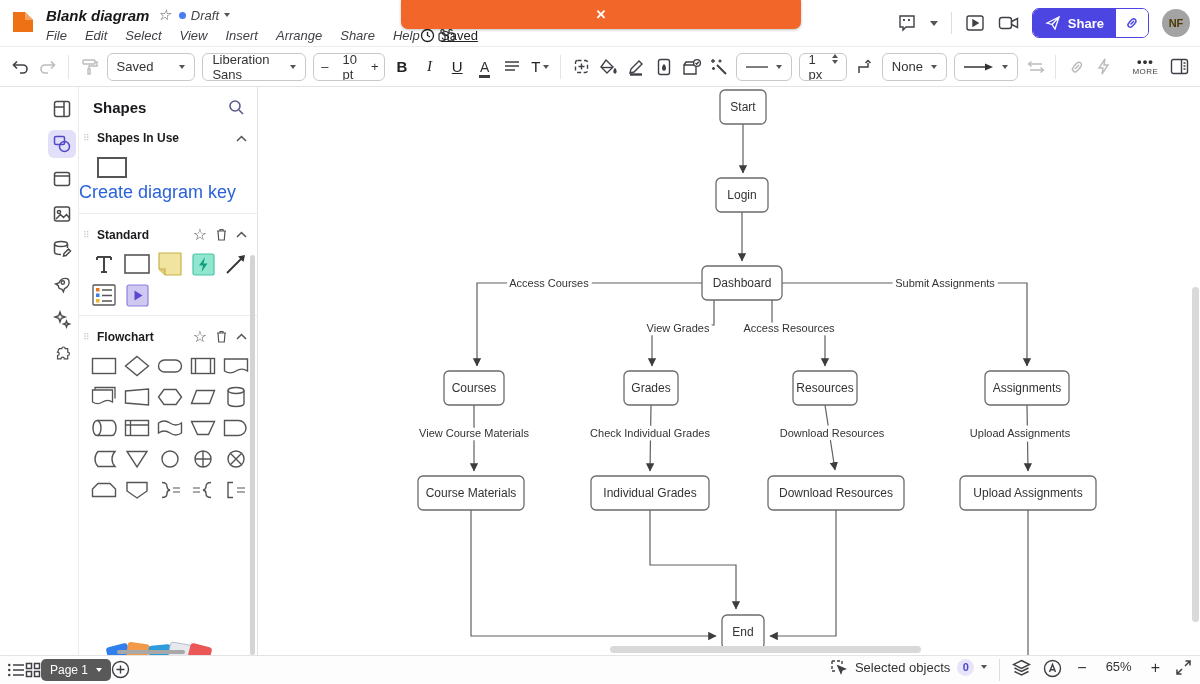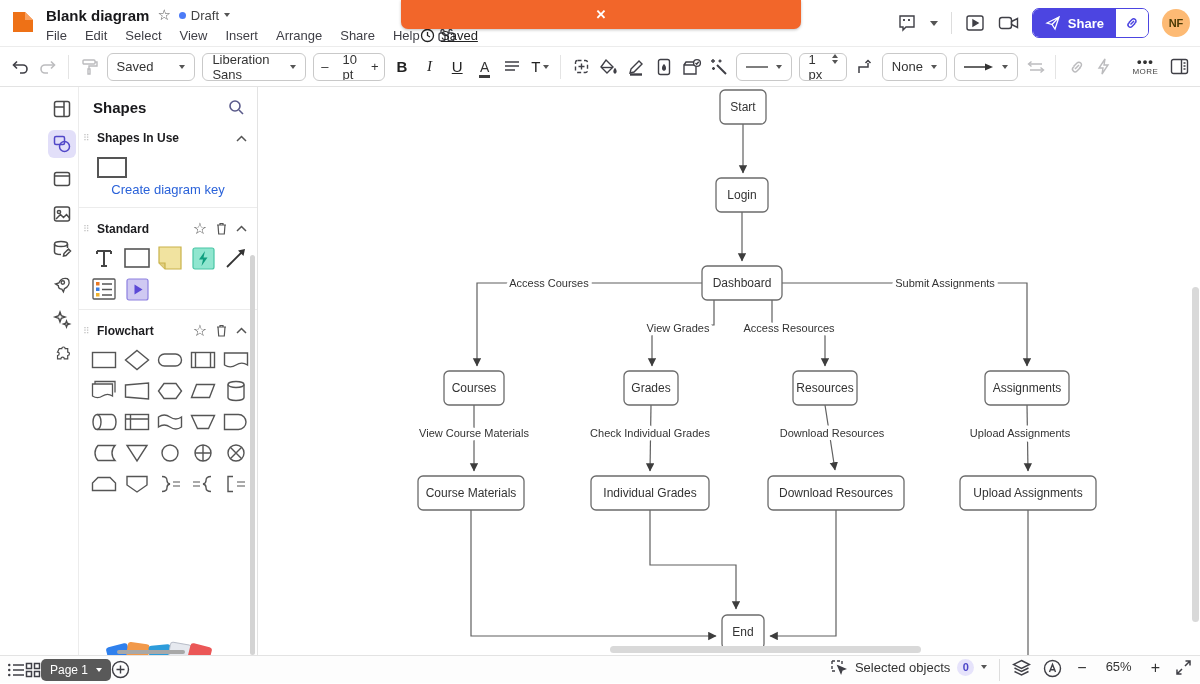--- a/index.html
+++ b/index.html
@@ -7,41 +7,41 @@
     font-family:"Liberation Sans", sans-serif; color:#333; }
   svg { display:block; }
   .ic { display:inline-flex; align-items:center; justify-content:center; }
   .caret { width:0; height:0; border-left:4px solid transparent; border-right:4px solid transparent; border-top:5px solid #555; display:inline-block; }
   .caret.sm { border-left-width:3.5px; border-right-width:3.5px; border-top-width:4.5px; }
   .dim { opacity:.35; }
 
   
   .topbar { position:relative; height:46px; background:#fff; }
   .logo { position:absolute; left:10px; top:9px; }
-  .titleblock { position:absolute; left:46px; top:4px; }
+  .titleblock { position:absolute; left:46px; top:4px;font-style:italic; }
   .title-row { display:flex; align-items:center; gap:8px; height:22px; }
   .doc-title { font-weight:bold; font-size:15px; color:#18181b; }
   .star { font-size:15px; color:#555; }
   .draft { display:flex; align-items:center; gap:5px; font-size:13px; color:#444; }
   .draft .dot { width:7px; height:7px; border-radius:50%; background:#4c7bf7; }
   .menus { display:flex; align-items:center; gap:18px; margin-top:2px; font-size:13px; color:#3f3f46; }
   .menus span { cursor:default; }
   .saved { position:absolute; left:420px; top:28px; display:flex; align-items:center; gap:6px; font-size:13px; color:#222; }
   .saved u { text-decoration:underline; }
   .banner { position:absolute; left:401px; top:0; width:400px; height:29px; background:#f2662a;
     border-radius:0 0 7px 7px; display:flex; align-items:center; justify-content:center; gap:14px;
     color:#fff; font-size:12px; box-shadow:0 1px 3px rgba(0,0,0,.25); }
   .banner a { color:#fff; text-decoration:underline; }
   .banner .x { font-size:13px; font-weight:bold; cursor:pointer; }
   .topbar-right { position:absolute; right:10px; top:8px; display:flex; align-items:center; gap:13px; height:30px; }
   .vdiv { width:1px; height:22px; background:#ddd; }
   .share-btn { display:flex; align-items:stretch; height:30px; border:1px solid #4c45e1; border-radius:7px; overflow:hidden; cursor:pointer; }
   .share-main { background:#4c45e1; color:#fff; display:flex; align-items:center; gap:7px; padding:0 12px; font-size:13px; font-weight:bold; }
   .share-link { background:#fff; display:flex; align-items:center; padding:0 8px; }
-  .avatar { width:28px; height:28px; border-radius:50%; background:#fdba74; color:#4a3a05;
+  .avatar { width:28px; height:28px; border-radius:50%; background:#a3a3a3; color:#4a3a05;
     display:flex; align-items:center; justify-content:center; font-size:11px; font-weight:bold; }
 
   
   .toolbar { height:41px; border-top:1px solid #ececec; border-bottom:1px solid #e3e3e3;
     display:flex; align-items:center; padding:0 10px; gap:7px; }
   .tbtn { width:26px; height:26px; border-radius:4px; display:flex; align-items:center; justify-content:center; cursor:pointer; }
   .tb-divider { width:1px; height:24px; background:#e4e4e4; margin:0 3px; }
   .dropdown { height:28px; border:1px solid #c9c9c9; border-radius:6px; display:flex; align-items:center;
     gap:8px; padding:0 9px; font-size:13px; color:#333; cursor:pointer; background:#fff; }
   .stepper { height:28px; border:1px solid #c9c9c9; border-radius:6px; display:flex; align-items:center; overflow:hidden; background:#fff; }
@@ -64,21 +64,21 @@
   .panel { width:179px; border-right:1px solid #e3e3e3; position:relative; overflow:hidden; background:#fff; }
   .panel-head { display:flex; align-items:center; justify-content:space-between; padding:12px 12px 8px 14px; }
   .panel-title { font-size:15px; font-weight:bold; color:#18181b; }
   .sect-head { display:flex; align-items:center; padding:7px 10px 6px 4px; gap:4px; }
   .drag-dots { color:#c4c4c4; font-size:9px; line-height:4px; width:10px; letter-spacing:1px; }
   .sect-title { font-size:12px; font-weight:bold; color:#1c1c1f; flex:1; }
   .sect-icons { display:flex; align-items:center; gap:9px; color:#555; }
   .shape-grid { display:flex; flex-wrap:wrap; padding:2px 6px 4px 12px; column-gap:7px; row-gap:7px; }
   .cell { width:26px; height:24px; display:flex; align-items:center; justify-content:center; cursor:grab; }
   .inuse-rect { width:30px; height:21px; border:2px solid #555; margin:6px 0 4px 18px; background:#fff; }
-  .key-link { display:block; text-align:center; color:#2a62d9; font-size:13px; margin:4px 0 10px; cursor:pointer; }
+  .key-link { display:block; text-align:left; color:#2a62d9; font-size:18px; margin:4px 0 10px; cursor:pointer; }
   .hr { height:1px; background:#ececec; margin:4px 0; }
   .more-shapes-wrap { position:absolute; left:0; right:0; top:556px; text-align:center; }
   .confetti { position:relative; height:16px; }
   .confetti i { position:absolute; width:22px; height:15px; border-radius:3px; top:2px; }
   .panel-vscroll { position:absolute; right:2px; top:168px; width:5px; height:400px; background:#d4d4d4; border-radius:3px; }
   .panel-hscroll { position:absolute; left:38px; bottom:1px; width:68px; height:4px; background:#a8a8a8; border-radius:2px; }
 
   
   .canvas { flex:1; position:relative; background:#fff; overflow:hidden; }
   .node-rect { fill:#fff; stroke:#6b6b6b; stroke-width:1.3; rx:5; }

